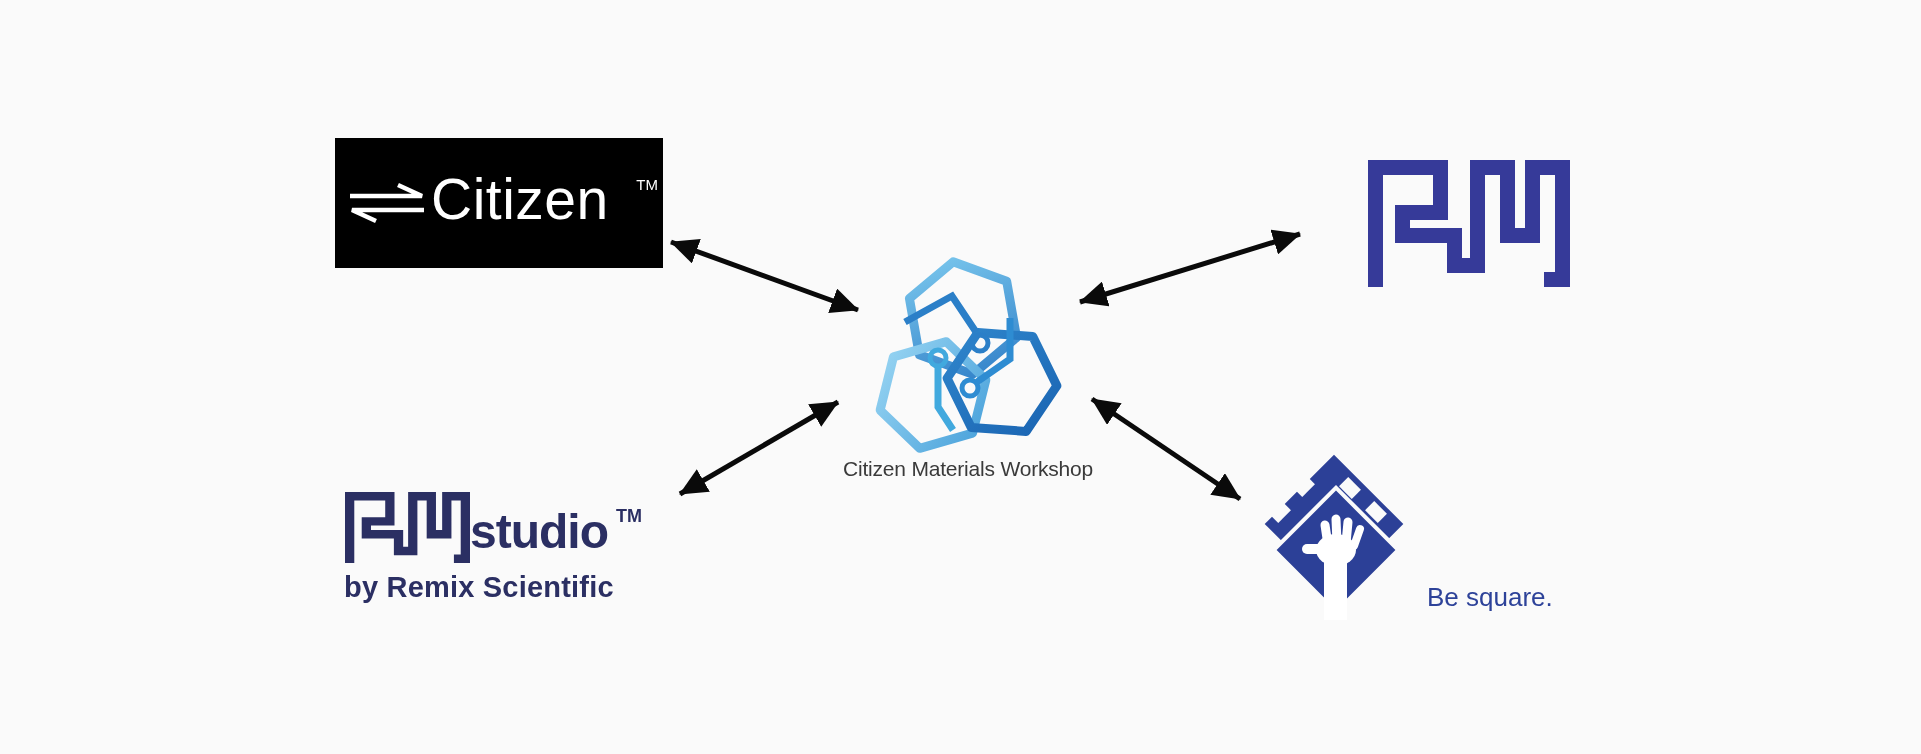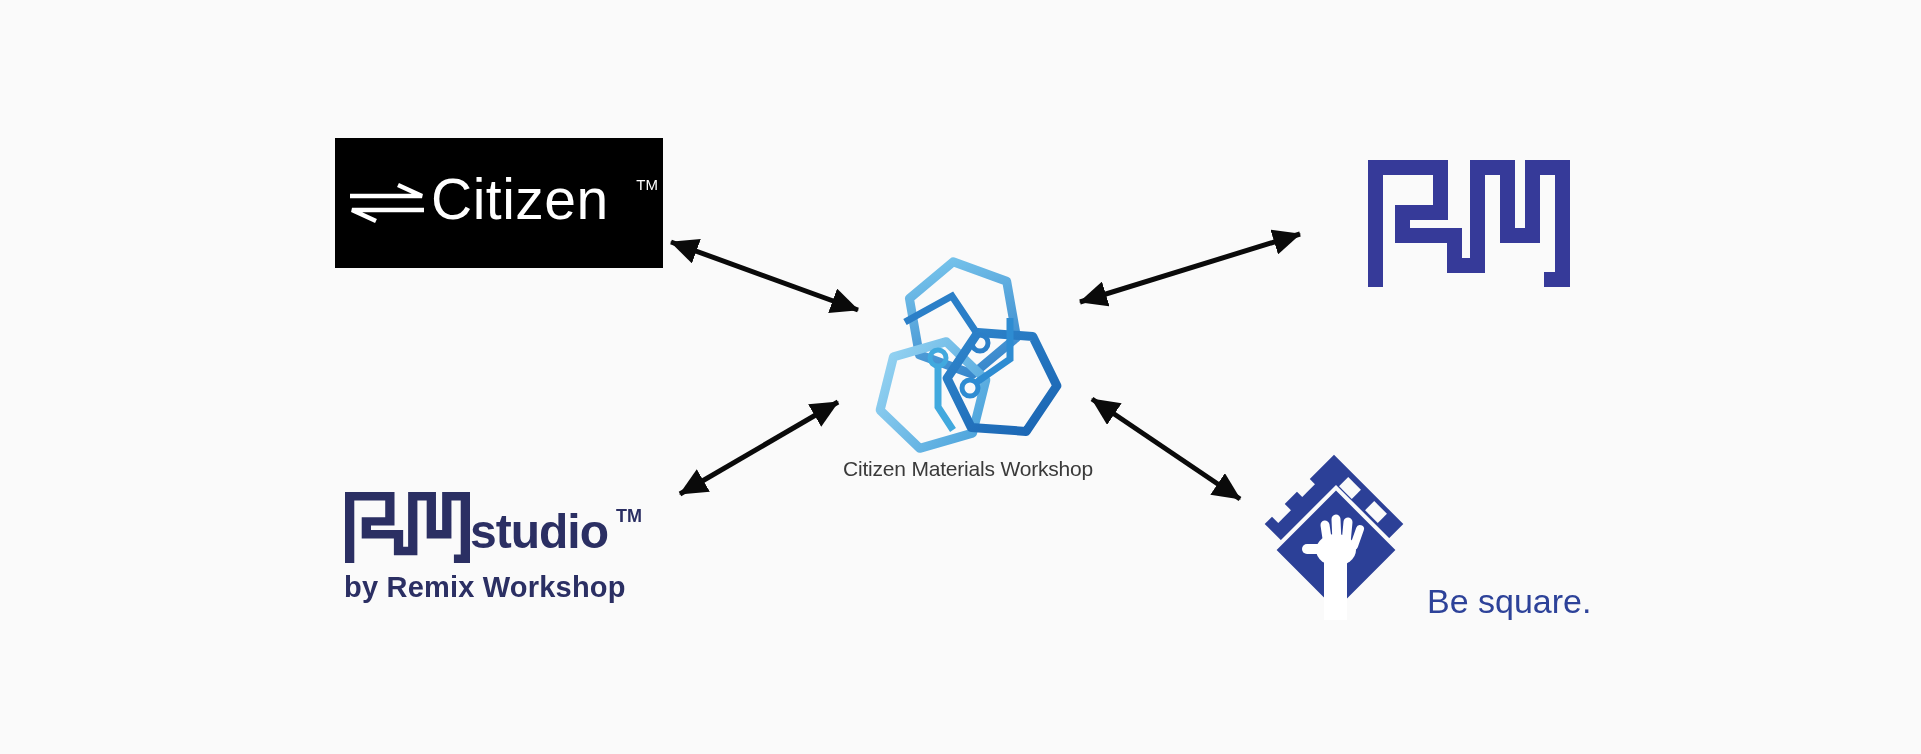--- a/index.html
+++ b/index.html
@@ -28,21 +28,21 @@
   .rms-glyph{left:345px;top:492px;}
   .rms-studio{left:470px;top:508px;font-size:48px;font-weight:700;color:#2B2F63;line-height:1;letter-spacing:-1px;}
   .rms-tm{left:616px;top:506px;font-size:18px;font-weight:700;color:#2B2F63;}
   .rms-byline{left:344px;top:573px;font-size:29px;font-weight:700;color:#2B2F63;letter-spacing:0.2px;line-height:1;}
 
   
   .fv-mark{left:1262px;top:450px;}
   .fv-name{left:1424px;top:498px;color:#2D4299;line-height:1;white-space:nowrap;}
   .fv-cap{font-size:90px;letter-spacing:1px;}
   .fv-rest{font-size:62px;letter-spacing:1px;}
-  .fv-tag{left:1427px;top:584px;font-size:34px;font-weight:500;color:#2D4299;line-height:1;}
+  .fv-tag{left:1427px;top:584px;font-size:26px;font-weight:500;color:#2D4299;line-height:1;}
 </style>
 </head>
 <body>
 
 <div class="stage">
 
   <svg class="abs" style="left:0;top:0" width="1921" height="754">
     <defs>
       <marker id="ah" viewBox="0 0 28 26" markerUnits="userSpaceOnUse" markerWidth="28" markerHeight="26" refX="27" refY="13" orient="auto-start-reverse">
         <path d="M0 0 L28 13 L0 26 Z" fill="#0A0A0A"></path>
@@ -94,21 +94,21 @@
     <circle cx="98" cy="130" r="8" fill="none" stroke="#2E8CD2" stroke-width="5"></circle>
     <polyline points="105,124 138,101 138,60" fill="none" stroke="#2E8CD2" stroke-width="7"></polyline>
   </svg>
   <div class="abs hub-label">Citizen Materials Workshop</div>
 
   <svg class="abs rms-glyph" width="125" height="71" viewBox="0 0 202 127" preserveAspectRatio="none">
     <polyline points="7.5,127 7.5,7.5 72.5,7.5 72.5,52.5 34.5,52.5 34.5,75.5 86.5,75.5 86.5,105.5 109.5,105.5 109.5,7.5 139.5,7.5 139.5,75.5 164.5,75.5 164.5,7.5 194.5,7.5 194.5,119.5 176,119.5" fill="none" stroke="#2B2F63" stroke-width="15" stroke-linejoin="miter"></polyline>
   </svg>
   <div class="abs rms-studio">studio</div>
   <div class="abs rms-tm">TM</div>
-  <div class="abs rms-byline">by Remix Workshop</div>
+  <div class="abs rms-byline">by Remix Scientific</div>
 
   <svg class="abs fv-mark" width="145" height="175" viewBox="0 0 145 175">
 
     <g>
       <rect x="-49" y="-49" width="98" height="98" transform="translate(72,74) rotate(45)" fill="#2C4097"></rect>
       <rect x="-9" y="-6.5" width="18" height="13" transform="translate(42,36) rotate(-45)" fill="#FAFAFA"></rect>
       <rect x="-9" y="-6.5" width="18" height="13" transform="translate(18,62) rotate(-45)" fill="#FAFAFA"></rect>
       <rect x="-9" y="-6.5" width="18" height="13" transform="translate(88,38) rotate(45)" fill="#FAFAFA"></rect>
       <rect x="-9" y="-6.5" width="18" height="13" transform="translate(114,62) rotate(45)" fill="#FAFAFA"></rect>
     </g>

